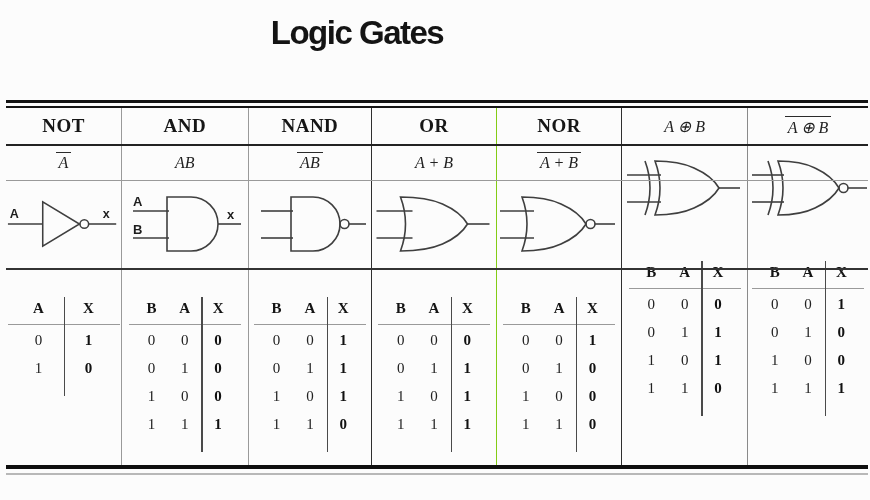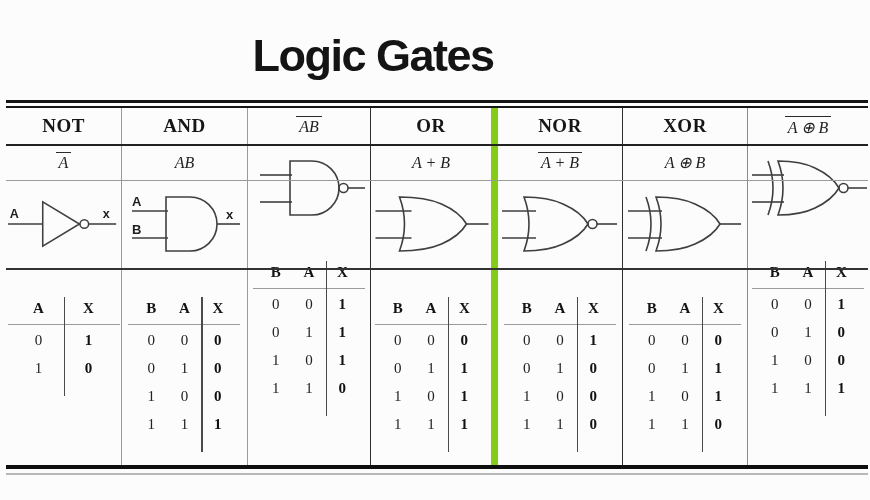--- a/index.html
+++ b/index.html
@@ -1,32 +1,32 @@
 <!DOCTYPE html>
 <html><head>
 <meta charset="utf-8">
 <style>
   html,body{margin:0;padding:0;}
   body{background:#ffffff;font-family:"Liberation Serif",serif;color:#1b1b1b;}
   .stage{position:relative;width:870px;height:500px;background:#fcfcfc;overflow:hidden;}
-  .title{position:absolute;top:14px;left:0;width:714px;margin:16px;text-align:center;
-         font-family:"Liberation Sans",sans-serif;font-weight:bold;font-size:45px;
+  .title{position:absolute;top:14px;left:0;width:714px;margin:0;text-align:center;
+         font-family:"Liberation Sans",sans-serif;font-weight:bold;font-size:33px;
          letter-spacing:-1.5px;color:#141414;}
   .table{position:absolute;top:100px;left:6px;right:2px;height:376px;}
   .topline{position:absolute;top:0;left:0;right:0;}
   .tl1{height:3px;background:#151515;}
   .tlgap{height:3px;}
   .tl2{height:2px;background:#151515;}
   .cols{position:absolute;top:8px;left:0;right:0;height:357px;display:flex;}
   .col{box-sizing:border-box;display:flex;flex-direction:column;}
   .c0{width:116px;border-right:1px solid #9a9a9a;}
   .c1{width:129px;border-right:1px solid #9a9a9a;align-items:center;}
   .c2{width:126px;border-right:1px solid #2f2f2f;}
-  .c3{width:127px;border-right:7px solid #84cc16;text-align:right;}
-  .c4{width:128px;border-right:1px solid #2f2f2f;align-items:center;}
+  .c3{width:127px;border-right:1px solid #84cc16;text-align:right;}
+  .c4{width:128px;border-right:1px solid #2f2f2f;}
   .c5{width:128px;border-right:1px solid #8a8a8a;}
   .c6{flex:1;}
   .sec-name{height:36px;display:flex;align-items:center;justify-content:center;
             font-weight:bold;font-size:19px;letter-spacing:.5px;color:#161616;}
   .sec-expr{height:36px;display:flex;align-items:center;justify-content:center;}
   .expr{font-style:italic;font-size:16px;color:#222;padding:1px 3px 0;}
   .expr.overlined{border-top:1.4px solid #2a2a2a;}
   .sec-gate{height:88px;display:flex;align-items:center;justify-content:flex-start;overflow:hidden;}
   .sec-gate svg{flex:0 0 auto;}
   .gshape{stroke:#3f3f3f;stroke-width:1.6;fill:none;}
@@ -123,20 +123,21 @@
               <div class="tt-c out">0</div>
               <div class="tt-c">1</div>
               <div class="tt-c">1</div>
               <div class="tt-c out">1</div>
               <div class="tt-vl" style="left: 66.6667px;"></div>
             </div>
         </div>
       </div>
 
       <div class="col c2">
+        <div class="sec-name">NAND</div>
         <div class="sec-expr">
           <span class="expr overlined">AB</span>
         </div>
         <div class="sec-gate">
           <svg width="120" height="86" viewBox="0 0 120 86">
             <line class="gshape" x1="12" y1="30" x2="44" y2="30"></line>
             <line class="gshape" x1="12" y1="57" x2="44" y2="57"></line>
             <path class="gshape" d="M42 16 H64 A27 27 0 0 1 64 70 H42 Z"></path>
             <circle class="gshape" cx="95.5" cy="43" r="4.5"></circle>
             <line class="gshape" x1="100" y1="43" x2="117" y2="43"></line>
@@ -232,21 +233,20 @@
               <div class="tt-c out">0</div>
               <div class="tt-c">1</div>
               <div class="tt-c">1</div>
               <div class="tt-c out">0</div>
               <div class="tt-vl" style="left: 66.6667px;"></div>
             </div>
         </div>
       </div>
 
       <div class="col c5">
-        <div class="sec-name">XOR</div>
         <div class="sec-expr">
           <span class="expr">A ⊕ B</span>
         </div>
         <div class="sec-gate">
           <svg width="122" height="86" viewBox="0 0 120 86">
             <line class="gshape" x1="4" y1="30" x2="38" y2="30"></line>
             <line class="gshape" x1="4" y1="57" x2="38" y2="57"></line>
             <path class="gshape" d="M22 16 Q32 43 22 70"></path>
             <path class="gshape" d="M32 16 Q56 16 71 23 Q89 31 96 43 Q89 55 71 63 Q56 70 32 70 Q42 43 32 16 Z"></path>
             <line class="gshape" x1="96" y1="43" x2="117" y2="43"></line>

